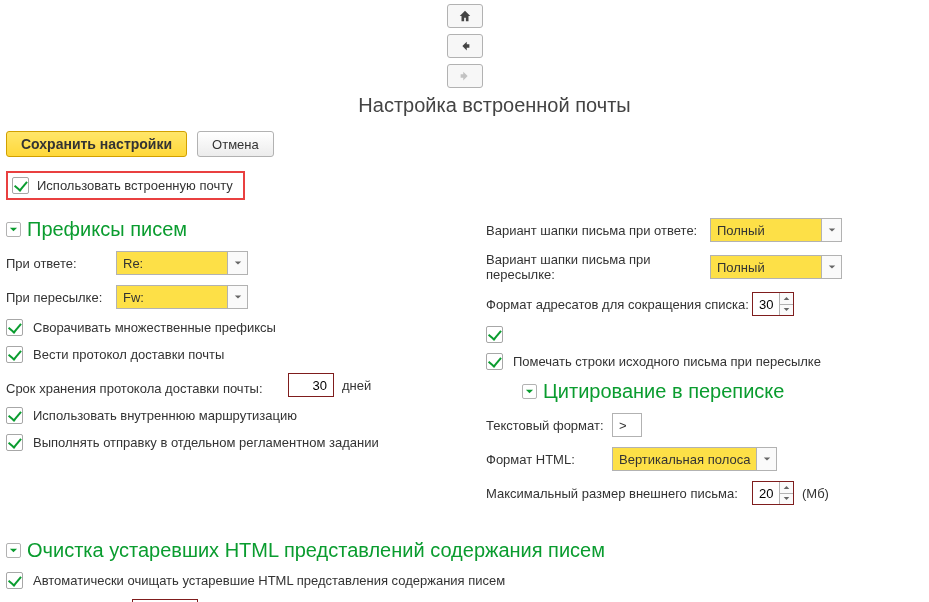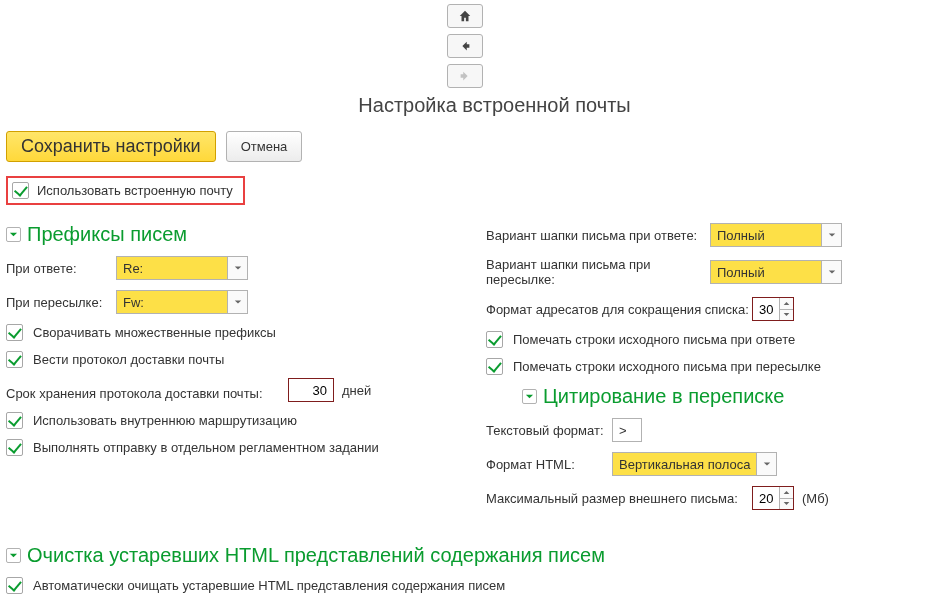--- a/index.html
+++ b/index.html
@@ -3,21 +3,21 @@
 <meta charset="utf-8">
 <style>
   * { box-sizing: border-box; }
   body { margin:0; padding:4px 6px; font-family: Arial, 'Helvetica Neue', sans-serif; font-size:13px; color:#333; background:#fff; width:929px; }
   .nav-bar { display:flex; align-items:center; gap:6px; margin-bottom:14px;flex-direction:column; }
   .nav-btn { width:36px; height:24px; border:1px solid #b2b2b2; background:#f7f7f7; border-radius:3px; display:flex; align-items:center; justify-content:center; cursor:pointer; }
   .nav-btn svg { width:14px; height:14px; fill:#444; }
   .nav-btn.disabled svg { fill:#c2c2c2; }
   .page-title { font-size:20px; color:#444; margin-left:60px; }
   .toolbar { display:flex; gap:10px; margin-bottom:14px; }
-  .btn-primary { background:linear-gradient(#ffe66a,#ffd83a); border:1px solid #d1a000; border-radius:3px; padding:4px 14px; font-size:18px; font-weight:normal; color:#333; cursor:pointer; }
+  .btn-primary { background:linear-gradient(#ffe66a,#ffd83a); border:1px solid #d1a000; border-radius:3px; padding:4px 14px; font-size:14px; font-weight:bold; color:#333; cursor:pointer; }
   .btn-secondary { background:linear-gradient(#ffffff,#ececec); border:1px solid #b2b2b2; border-radius:3px; padding:4px 14px; font-size:13px; color:#333; cursor:pointer; }
   .highlight-box { border:2px solid #e94040; padding:4px 10px 4px 4px; display:inline-flex; align-items:center; gap:8px; margin-bottom:18px; }
   .checkbox { width:17px; height:17px; border:1px solid #a7a7a7; border-radius:2px; background:#fff; display:inline-flex; align-items:center; justify-content:center; cursor:pointer; flex-shrink:0; }
   .checkbox.checked::after { content:""; width:10px; height:6px; border-left:2px solid #0a9c2f; border-bottom:2px solid #0a9c2f; transform:rotate(-50deg) translate(1px,-1px); }
   .columns { display:flex; gap:20px; }
   .col-left { width:460px; }
   .col-right { width:430px; }
   .section-header { display:flex; align-items:center; gap:6px; margin-bottom:10px; }
   .collapse-btn { width:15px; height:15px; border:1px solid #b2b2b2; border-radius:2px; display:flex; align-items:center; justify-content:center; cursor:pointer; background:#fff; }
   .collapse-btn svg { width:9px; height:9px; fill:#0a9c2f; }
@@ -184,21 +184,20 @@
               <svg viewBox="0 0 10 6">
                 <path d="M1 1 L5 5 L9 1 Z"></path>
               </svg>
             </div>
         </div>
       </div>
     </div>
 
     <div class="row-check">
       <span class="checkbox checked"></span>
-      <span>Помечать строки исходного письма при ответе</span>
     </div>
 
     <div class="row-check">
       <span class="checkbox checked"></span>
       <span>Помечать строки исходного письма при пересылке</span>
     </div>
 
     <div class="section-header" style="margin-top:6px;padding-left:36px;">
       <span class="collapse-btn">
           <svg viewBox="0 0 10 10">

